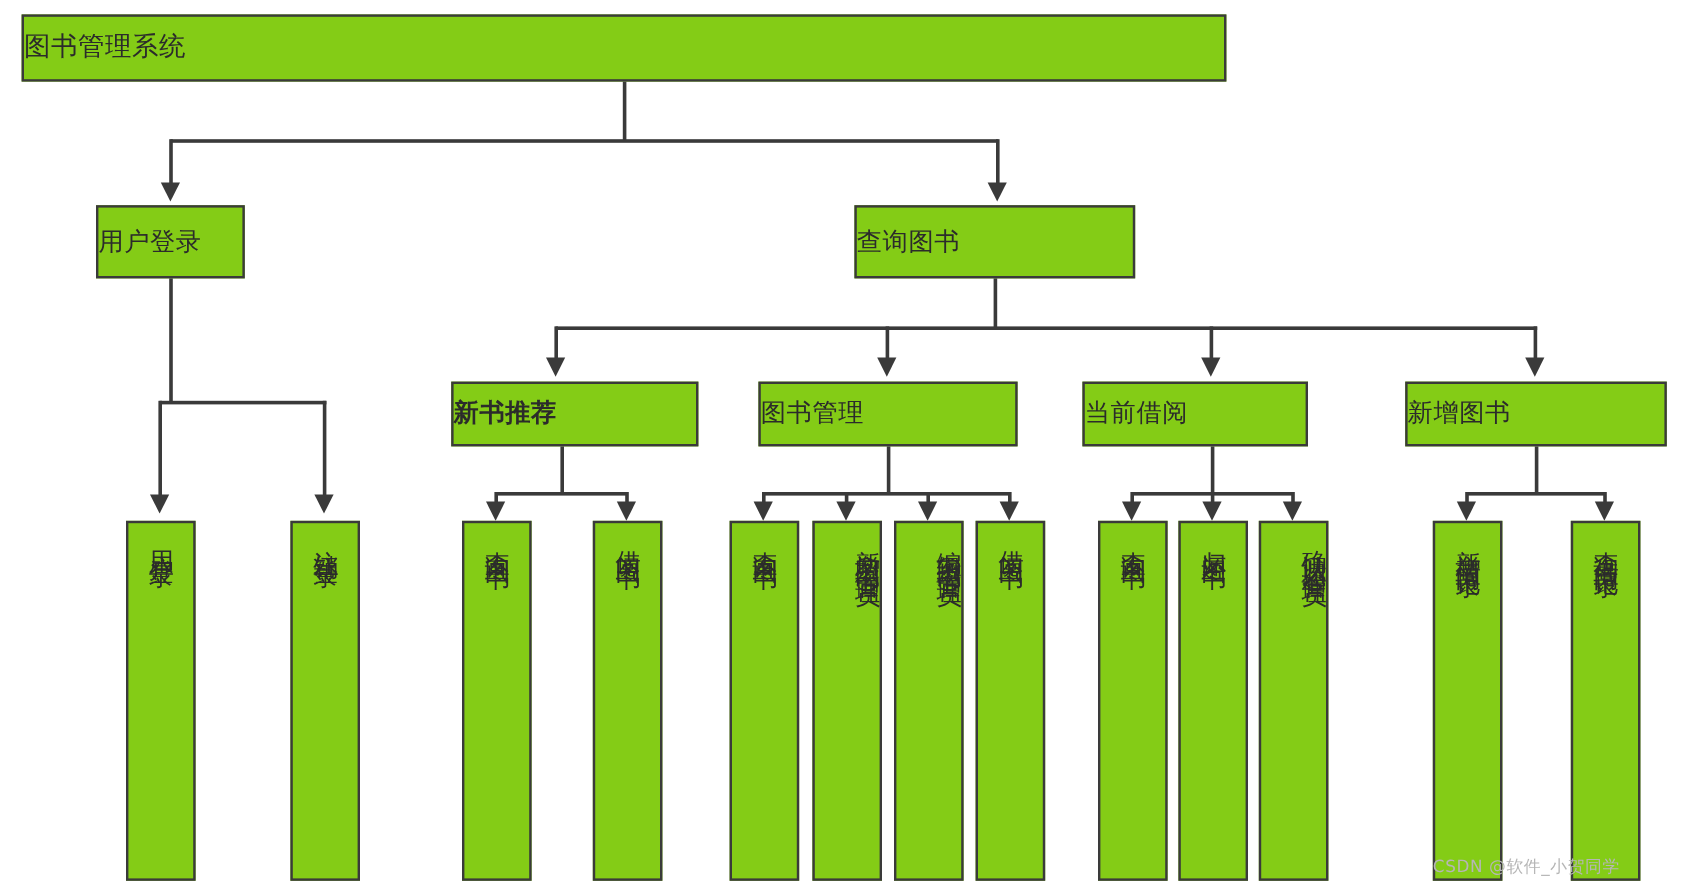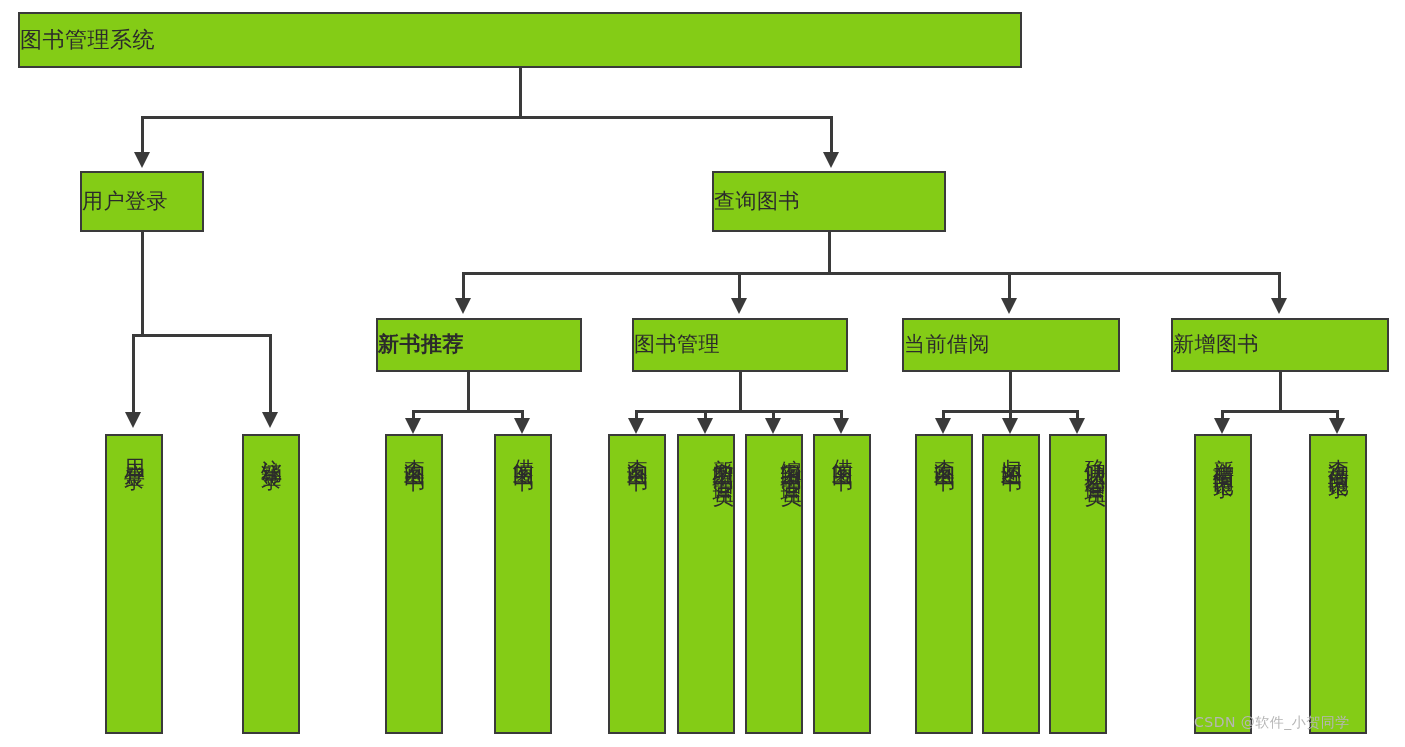--- a/index.html
+++ b/index.html
@@ -122,21 +122,21 @@
   <div class="arrow" style="left:1001px; top:298px;"></div>
   <div class="edge v" style="left:1278px; top:272px; height:28px;"></div>
   <div class="arrow" style="left:1271px; top:298px;"></div>
 
   <div class="node h" style="left:376px; top:318px; width:206px; height:54px;font-weight:bold;">
     <span>新书推荐</span>
   </div>
   <div class="node h" style="left:632px; top:318px; width:216px; height:54px;">
     <span>图书管理</span>
   </div>
-  <div class="node h" style="left:902px; top:318px; width:218px; height:54px;">
+  <div class="node h" style="left:902px; top:318px; width:188px; height:54px;">
     <span>当前借阅</span>
   </div>
   <div class="node h" style="left:1171px; top:318px; width:218px; height:54px;">
     <span>新增图书</span>
   </div>
 
   <div class="edge v" style="left:467px; top:372px; height:40px;"></div>
   <div class="edge h" style="left:413px; top:410px; width:110px; height:2.5px;"></div>
   <div class="edge v" style="left:412px; top:410px; height:10px;"></div>
   <div class="arrow" style="left:405px; top:418px;"></div>

